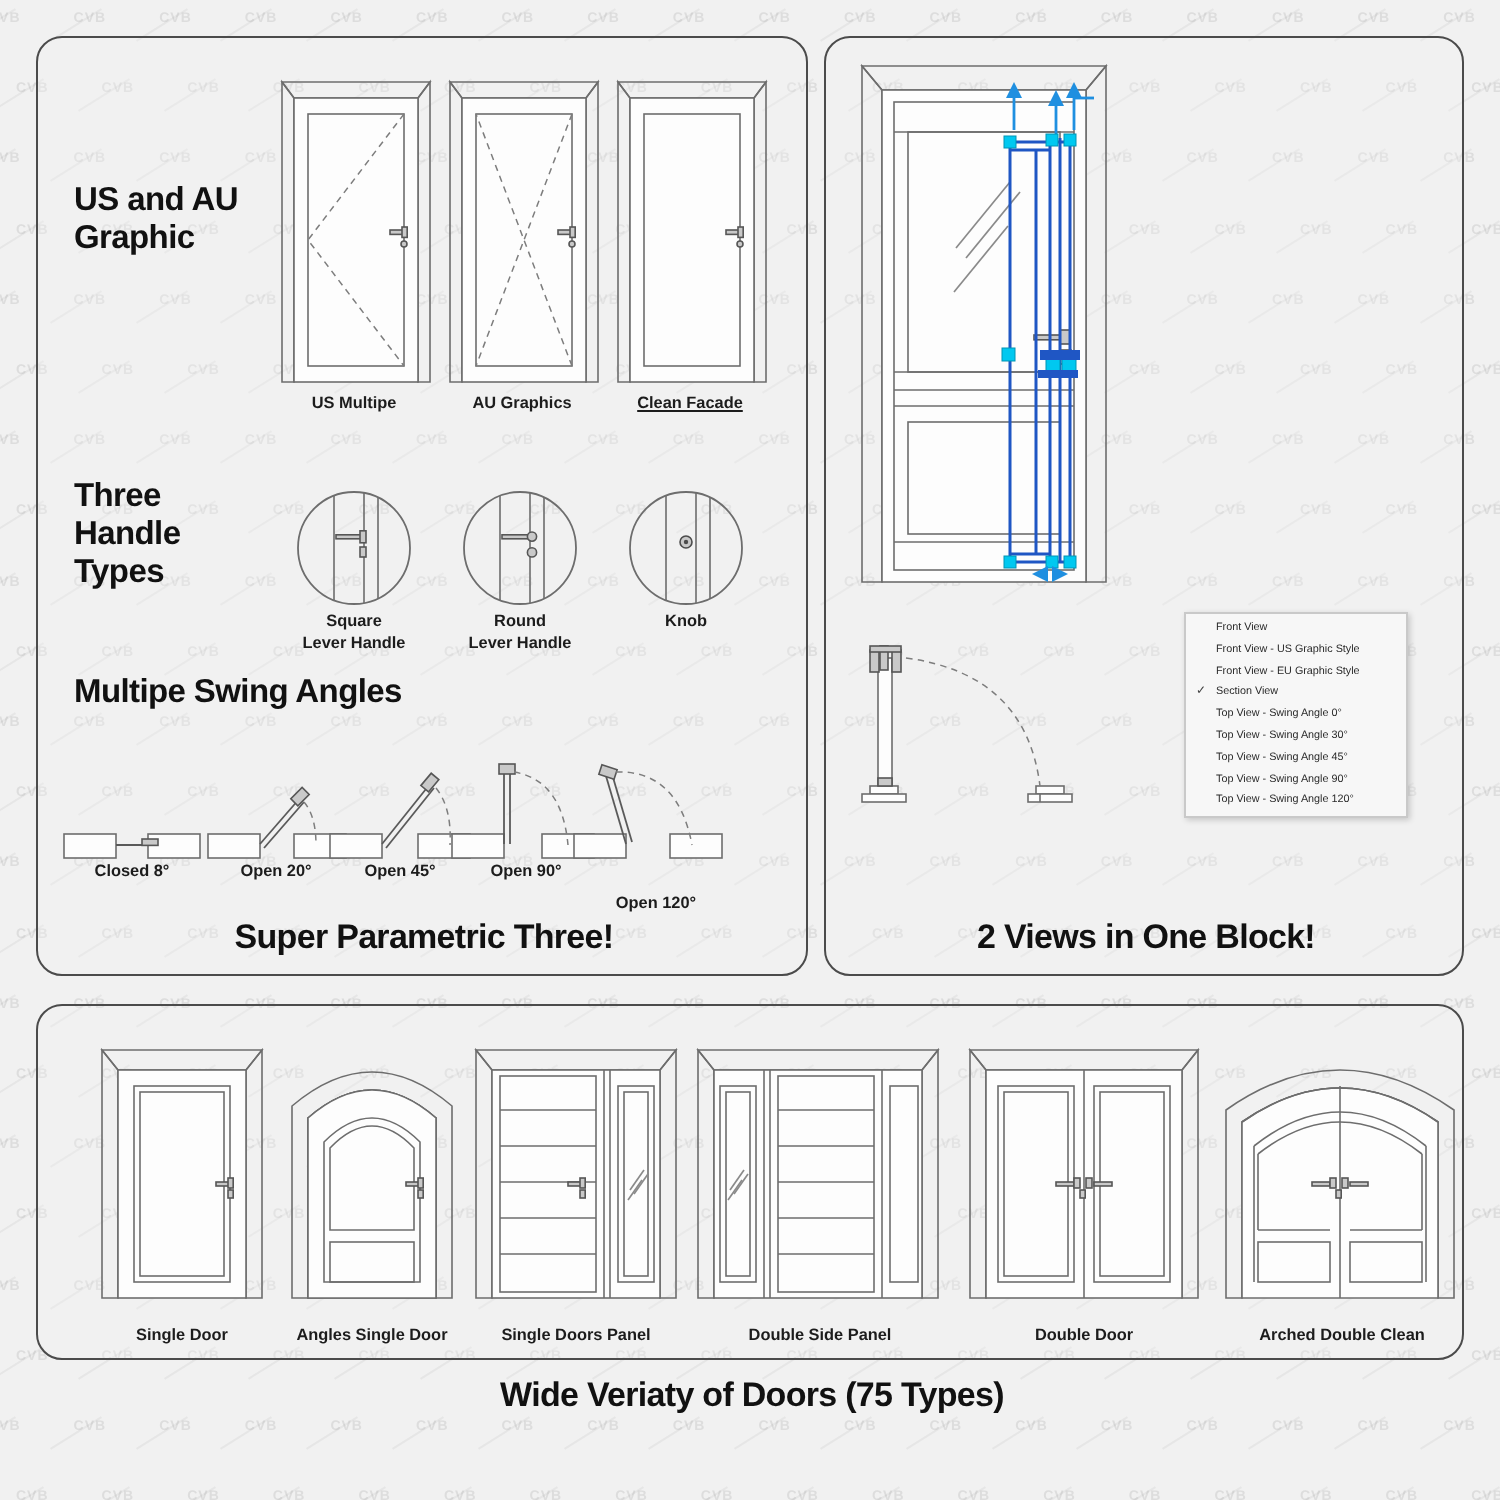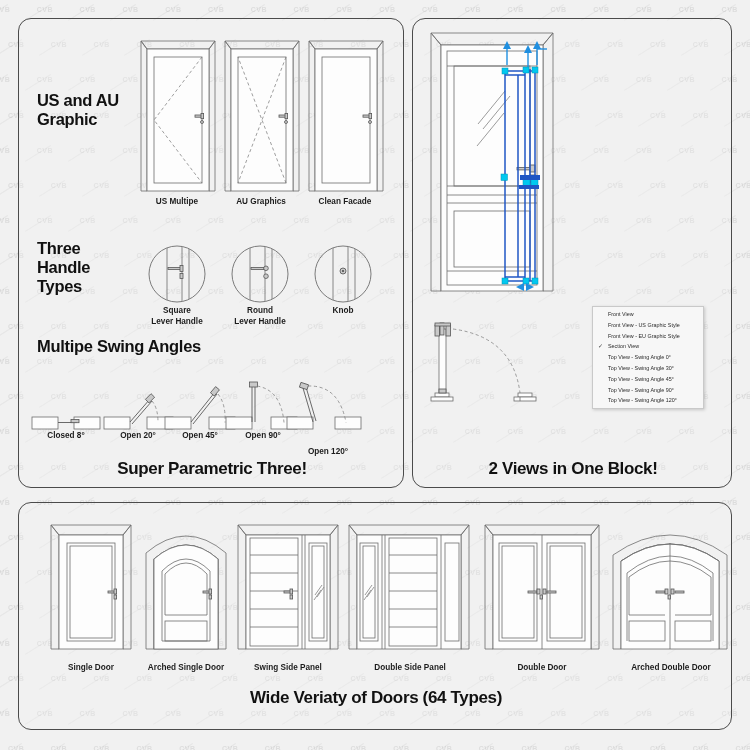--- a/index.html
+++ b/index.html
@@ -31,21 +31,21 @@
   
   .panel{
     position:absolute;z-index:2;
     border:1.4px solid #4b4b4b;
     border-radius:13px;
     background:rgba(243,243,243,.30);
     box-sizing:border-box;
   }
   #panel-left  {left:18px; top:18px;  width:386px; height:470px;}
   #panel-right {left:412px;top:18px;  width:320px; height:470px;}
-  #panel-bottom{left:18px; top:502px; width:714px; height:228px;}
+  #panel-bottom{left:18px; top:502px; width:714px; height:178px;}
   .sect-head{
     position:absolute;
     font-weight:700;
     font-size:16.5px;
     line-height:19px;
     color:#111;
     letter-spacing:-.3px;
   }
   .caption{
     position:absolute;
@@ -941,21 +941,21 @@
       <rect class="ln" x="303" y="38" width="48" height="126"></rect>
       <g class="hw">
         <rect x="344" y="96" width="7" height="2.2"></rect>
         <rect x="350" y="94.5" width="2.6" height="5.2"></rect>
         <circle cx="351" cy="103" r="1.5"></circle>
       </g>
     </g>
   </svg>
   <div class="caption" style="left:119px;top:178px;width:78px;">US Multipe</div>
   <div class="caption" style="left:203px;top:178px;width:78px;">AU Graphics</div>
-  <div class="caption" style="left:287px;top:178px;width:78px;">Clean Facade</div>
+  <div class="caption" style="left:287px;top:178px;width:78px;text-decoration:underline;">Clean Facade</div>
 
   <div class="sect-head" style="left:18px;top:220px;width:120px;white-space:pre-line;">Three
 Handle
 Types</div>
 
   <svg width="386" height="80" style="left:0;top:215px;">
     <defs>
       <clipPath id="cl1">
           <circle cx="158" cy="40" r="28"></circle>
         </clipPath>
@@ -1315,20 +1315,20 @@
         <rect x="637" y="88" width="9" height="2"></rect>
         <rect x="656" y="88" width="9" height="2"></rect>
         <rect x="646" y="86" width="3" height="5"></rect>
         <rect x="652" y="86" width="3" height="5"></rect>
         <rect x="649" y="92" width="2.6" height="4"></rect>
       </g>
     </g>
   </svg>
 
   <div class="caption" style="left:36px;top:160px;width:72px;">Single Door</div>
-  <div class="caption" style="left:126px;top:160px;width:82px;">Arched Single Door</div>
-  <div class="caption" style="left:228px;top:160px;width:82px;">Swing Side Panel</div>
+  <div class="caption" style="left:126px;top:160px;width:82px;">Angles Single Door</div>
+  <div class="caption" style="left:228px;top:160px;width:82px;">Single Doors Panel</div>
   <div class="caption" style="left:348px;top:160px;width:86px;">Double Side Panel</div>
   <div class="caption" style="left:487px;top:160px;width:72px;">Double Door</div>
-  <div class="caption" style="left:608px;top:160px;width:88px;">Arched Double Door</div>
-
-  <div class="banner" style="left:0;top:185px;width:714px;">Wide Veriaty of Doors (64 Types)</div>
+  <div class="caption" style="left:608px;top:160px;width:88px;">Arched Double Clean</div>
+
+  <div class="banner" style="left:0;top:185px;width:714px;">Wide Veriaty of Doors (75 Types)</div>
 </div>
 
 </body></html>

